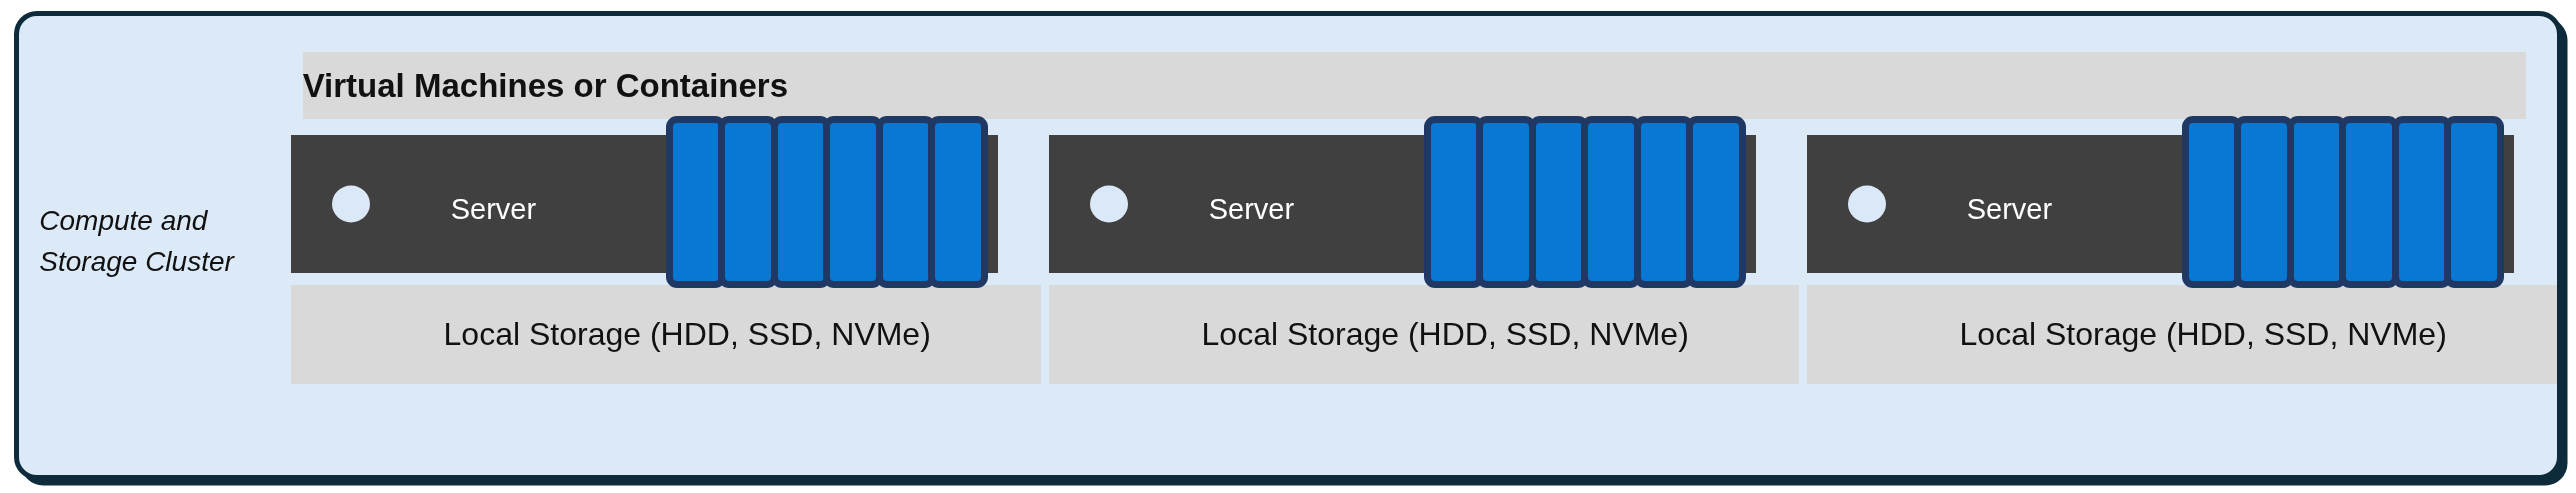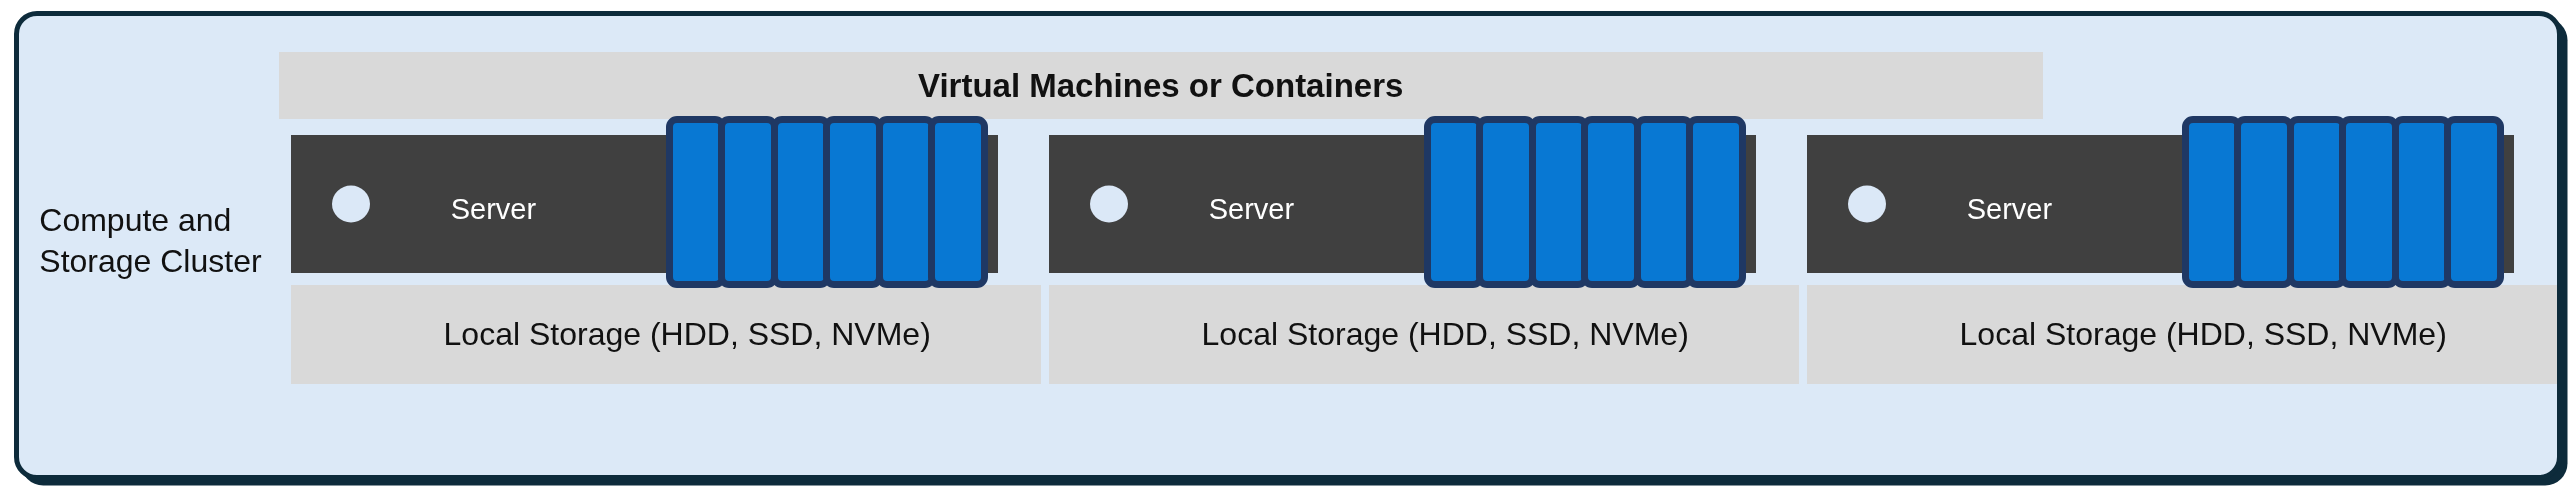--- a/index.html
+++ b/index.html
@@ -17,30 +17,31 @@
     box-sizing:border-box;
     background:var(--frame-fill,#dce9f7);
     border:5.5px solid var(--frame-border,#0d2b3b);
     border-radius:23px;
     box-shadow:6.2px 6.2px 0 -0.7px var(--frame-border,#0d2b3b);
   }
   .cluster-label{
     position:absolute;
     left:20.6px;top:184px;
     width:244px;
-    font-size:32px;
+    font-size:28px;
     line-height:41px;
     color:var(--text-dark,#111111);
+    font-style:italic;
   }
   .header-bar{
     position:absolute;
-    left:260px;top:36px;
-    width:1764px;height:67px;
+    left:284px;top:36px;
+    width:2223px;height:67px;
     background:var(--bar-gray,#d9d9d9);
-    display:flex;align-items:center;justify-content:center;
+    display:flex;align-items:center;
   }
   .header-bar span{
     font-size:33px;
     font-weight:bold;
     color:var(--text-dark,#111111);
   }
   .col{
     position:absolute;
     top:119px;
     width:707px;

